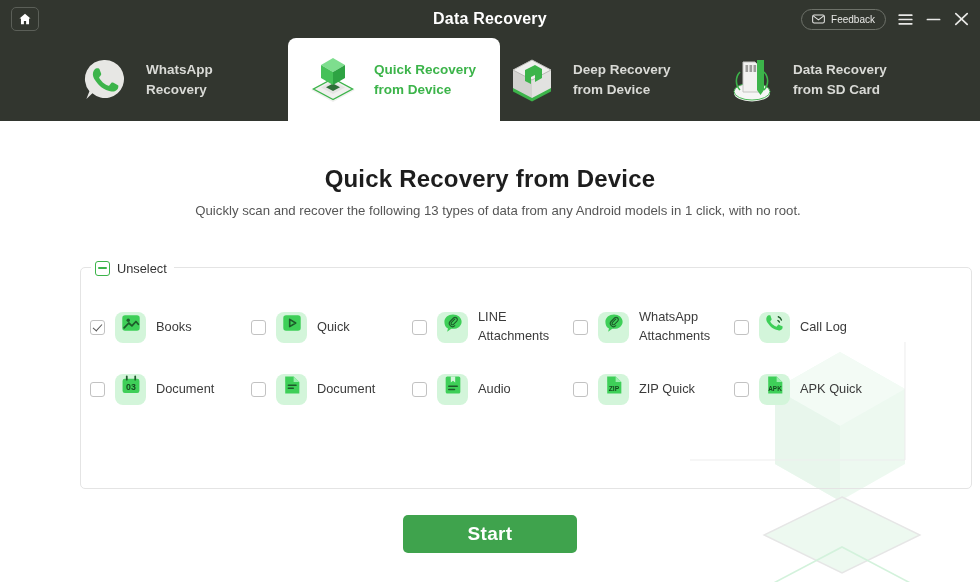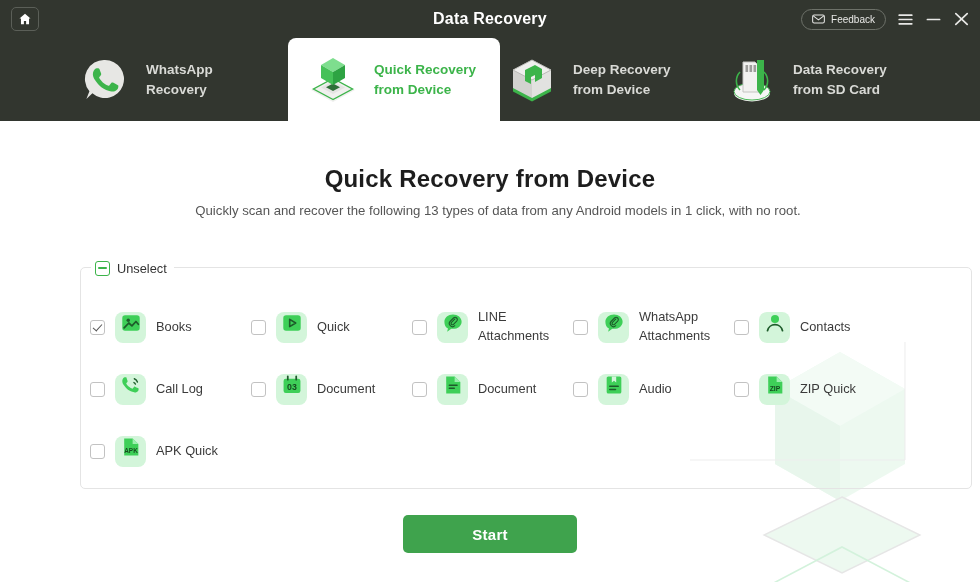--- a/index.html
+++ b/index.html
@@ -234,21 +234,21 @@
 
   
   .start-btn {
     position: absolute;
     left: 403px; top: 394px;
     width: 174px; height: 38px;
     background: #3fa34d;
     border: none;
     border-radius: 5px;
     color: #ffffff;
-    font-size: 15px;
+    font-size: 19px;
     font-weight: bold;
     font-family: "Liberation Sans", sans-serif;
     cursor: pointer;
     letter-spacing: .3px;
   }
 </style>
 </head>
 <body>
 
 <div id="app">
@@ -431,30 +431,20 @@
           <span class="item-icon">
             <svg width="22" height="22" viewBox="0 0 24 24">
               <path d="M12 2.6c5.3 0 9.4 3.5 9.4 7.9 0 4.4-4.1 7.9-9.4 7.9-.6 0-1.2 0-1.8-.1L5.6 21.6l.9-3.6C3.9 16.6 2.6 14.2 2.6 10.5 2.6 6.1 6.7 2.6 12 2.6z" fill="#3ecf58"></path>
               <path d="M14.6 7.3 L10 11.9 a1.9 1.9 0 0 0 2.7 2.7 l4.3-4.3 a3 3 0 0 0-4.3-4.3 l-4.4 4.4 a4.3 4.3 0 0 0 6.1 6.1" fill="none" stroke="#1d5b2a" stroke-width="1.5" stroke-linecap="round" transform="scale(.8) translate(3,2.2)"></path>
             </svg>
           </span>
           <span class="item-label">WhatsApp
 Attachments</span>
         </div>
 
-        <div class="item">
-          <span class="cb"></span>
-          <span class="item-icon">
-            <svg width="22" height="22" viewBox="0 0 24 24">
-              <circle cx="12" cy="7.6" r="4.4" fill="#3ecf58"></circle>
-              <path d="M3.8 20.4 a8.4 8.4 0 0 1 16.4 0" fill="none" stroke="#1d5b2a" stroke-width="1.9" stroke-linecap="round"></path>
-            </svg>
-          </span>
-          <span class="item-label">Contacts</span>
-        </div>
 
         <div class="item">
           <span class="cb"></span>
           <span class="item-icon">
             <svg width="22" height="22" viewBox="0 0 24 24">
               <path d="M7.2 3.2c-.5-.9-1-.8-1.4-.8-.4 0-.9 0-1.3.1-.5.1-1.2.4-1.7 1.1-.6.8-1.6 2-1.6 4.6 0 2.7 2 5.3 2.3 5.7.3.4 3.9 6.2 9.6 8.4 4.7 1.9 5.7 1.5 6.8 1.4 1-.1 3.3-1.3 3.8-2.7.4-1.3.4-2.4.3-2.7-.1-.2-.5-.4-1.1-.7-.6-.3-3.4-1.7-3.9-1.9-.5-.2-.9-.3-1.3.3-.4.6-1.5 1.9-1.8 2.3-.3.4-.7.4-1.2.1-.6-.3-2.4-.9-4.6-2.8-1.7-1.5-2.8-3.4-3.2-4-.3-.6 0-.9.3-1.2.2-.2.6-.6.8-1 .3-.3.4-.6.6-1 .2-.4 0-.7-.1-1-.1-.3-1.2-3.1-1.3-4.2z" fill="#3ecf58" transform="scale(.78) translate(2,2)"></path>
               <path d="M15.6 5.2 a5.6 5.6 0 0 1 3.4 3.6" fill="none" stroke="#1d5b2a" stroke-width="1.5" stroke-linecap="round"></path>
               <path d="M15.2 9.3 a2.6 2.6 0 0 1 1.6 1.7" fill="none" stroke="#1d5b2a" stroke-width="1.5" stroke-linecap="round"></path>
             </svg>
           </span>

